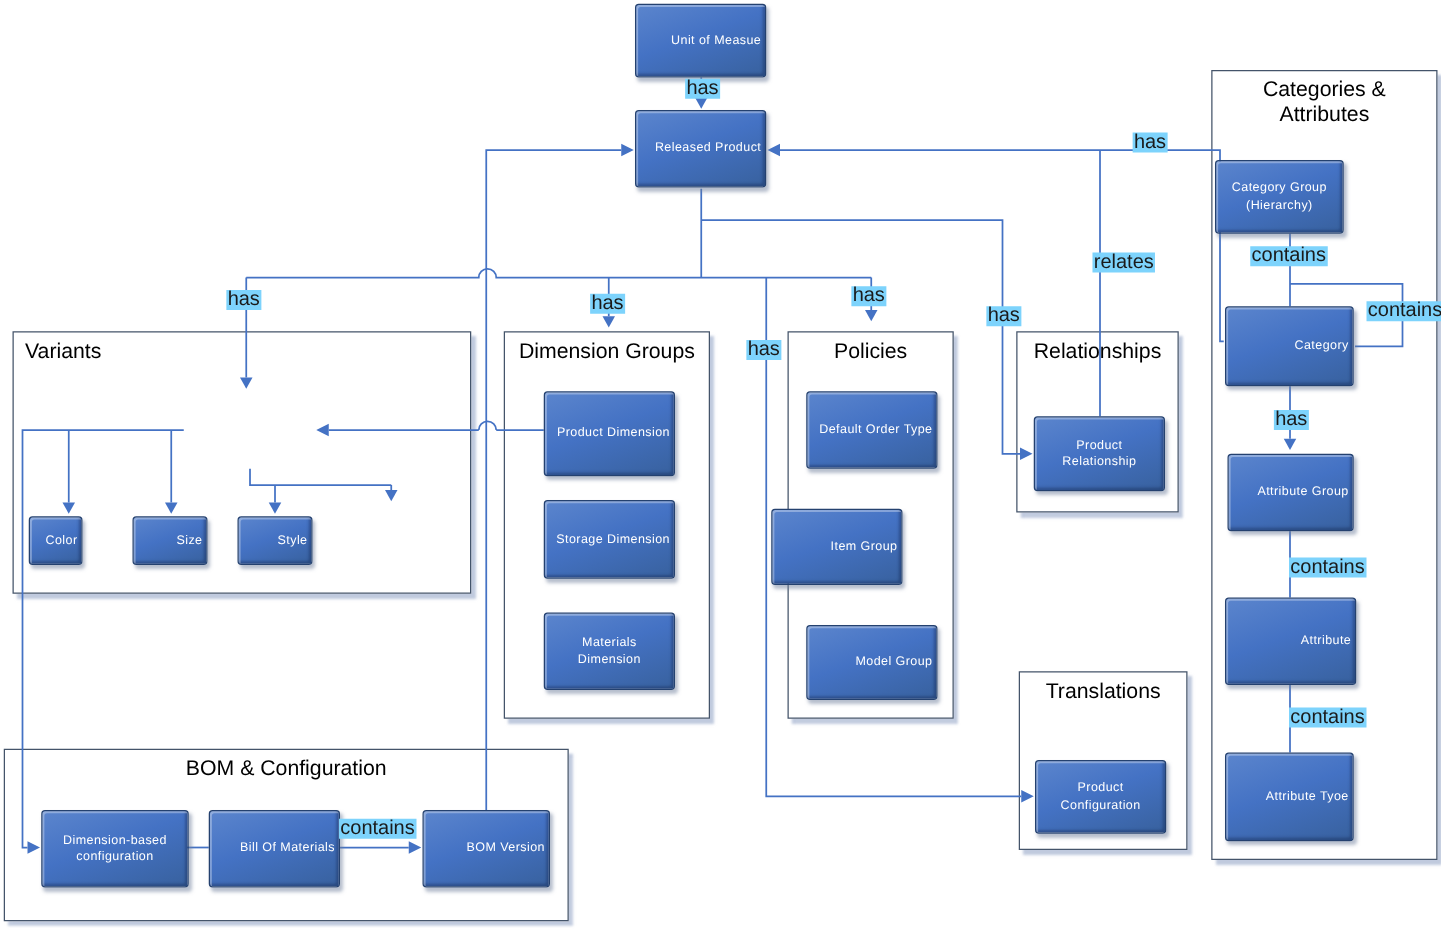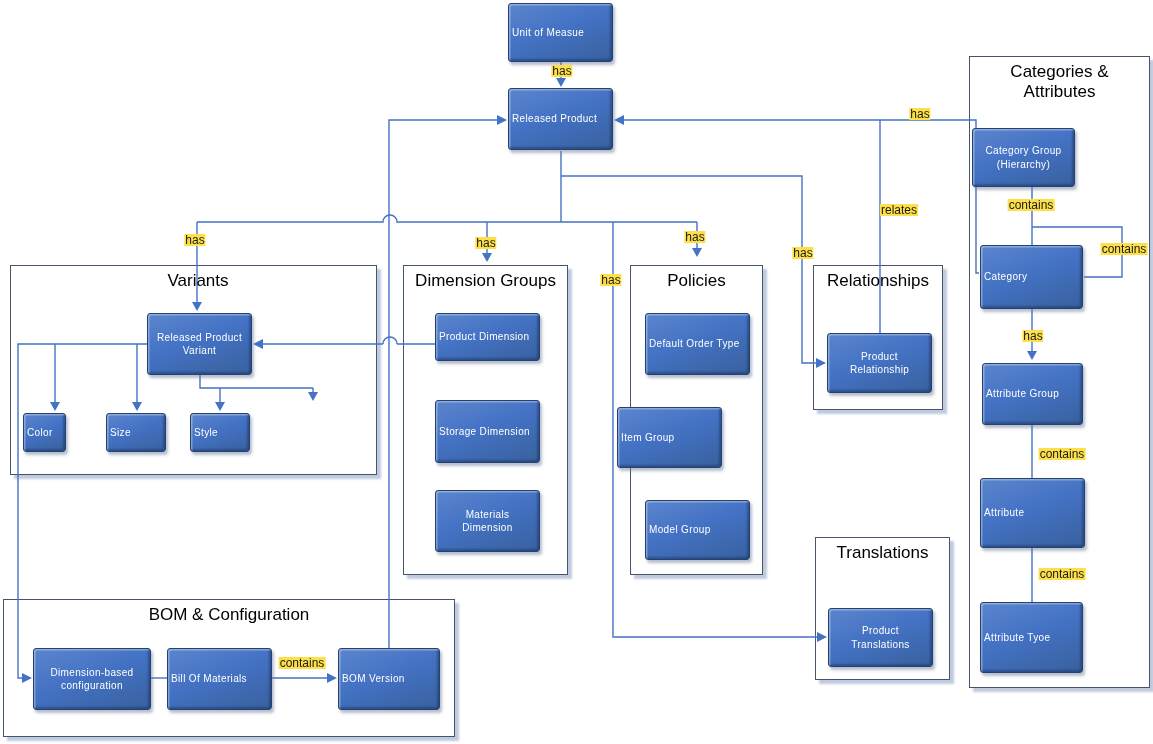--- a/index.html
+++ b/index.html
@@ -18,42 +18,42 @@
     position:absolute;background:#fff;
     border:1.6px solid var(--group-border);
     box-shadow:3.5px 4px 2px 0 rgba(150,166,200,.6);
     box-sizing:border-box;
   }
   .group-title{
     position:relative;z-index:4;
     text-align:center;margin-top:5px;
     font-size:17px;color:#000;line-height:1.15;
   }
-  .group-title.left{text-align:center;padding-left:9px;}
+  .group-title.left{text-align:left;padding-left:9px;}
   .group-title.narrow{width:100px;margin-left:auto;margin-right:auto;}
   svg.wires{position:absolute;left:0;top:0;z-index:2;pointer-events:none;}
   .cline{stroke:var(--connector);stroke-width:1.4;fill:none;}
   .ahead{fill:var(--connector);stroke:none;}
   .node{
     position:absolute;z-index:3;box-sizing:border-box;
-    display:flex;align-items:center;justify-content:flex-start;
+    display:flex;align-items:center;justify-content:flex-end;
     background:linear-gradient(160deg,var(--node-fill-light) 0%,var(--node-fill) 45%,var(--node-fill-dark) 100%);
     border:1.6px solid var(--node-border);
     border-radius:3px;
     box-shadow:inset 1.5px 1.5px 0 rgba(255,255,255,.33),
                inset -2px -2px 2px rgba(18,38,78,.38),
                2px 3px 3px rgba(110,125,155,.5);
     color:var(--node-text);
     font-size:10px;letter-spacing:.35px;line-height:1.35;
     text-align:center;padding:2px 3px;
   }
   .lbl{
     position:absolute;z-index:5;transform:translate(-50%,-50%);
-    background:#fde047;color:var(--label-text);
-    font-size:12px;line-height:1;padding:0 1px;white-space:nowrap;
+    background:#7dd3fc;color:var(--label-text);
+    font-size:16px;line-height:1;padding:0 1px;white-space:nowrap;
   }
 </style>
 </head>
 <body>
 
 <div id="canvas">
 
   <div class="group" style="left:10px;top:265px;width:367px;height:210px">
     <div class="group-title left">Variants</div>
   </div>
@@ -143,33 +143,30 @@
 
     <path class="cline" d="M1032 548 V602"></path>
   </svg>
 
   <div class="node" style="left:508px;top:3px;width:105px;height:59px">
       <span>Unit of Measue</span>
     </div>
   <div class="node" style="left:508px;top:88px;width:105px;height:62px">
       <span>Released Product</span>
     </div>
-  <div class="node" style="left:147px;top:313px;width:105px;height:62px">
-      <span>Released Product Variant</span>
-    </div>
   <div class="node" style="left:23px;top:413px;width:43px;height:39px">
       <span>Color</span>
     </div>
   <div class="node" style="left:106px;top:413px;width:60px;height:39px">
       <span>Size</span>
     </div>
   <div class="node" style="left:190px;top:413px;width:60px;height:39px">
       <span>Style</span>
     </div>
-  <div class="node" style="left:435px;top:313px;width:105px;height:48px">
+  <div class="node" style="left:435px;top:313px;width:105px;height:68px">
       <span>Product Dimension</span>
     </div>
   <div class="node" style="left:435px;top:400px;width:105px;height:63px">
       <span>Storage Dimension</span>
     </div>
   <div class="node" style="left:435px;top:490px;width:105px;height:62px">
       <span>Materials Dimension</span>
     </div>
   <div class="node" style="left:645px;top:313px;width:105px;height:62px">
       <span>Default Order Type</span>
@@ -177,21 +174,21 @@
   <div class="node" style="left:617px;top:407px;width:105px;height:61px">
       <span>Item Group</span>
     </div>
   <div class="node" style="left:645px;top:500px;width:105px;height:60px">
       <span>Model Group</span>
     </div>
   <div class="node" style="left:827px;top:333px;width:105px;height:60px">
       <span>Product Relationship</span>
     </div>
   <div class="node" style="left:828px;top:608px;width:105px;height:59px">
-      <span>Product Translations</span>
+      <span>Product Configuration</span>
     </div>
   <div class="node" style="left:972px;top:128px;width:103px;height:59px">
       <span>Category Group (Hierarchy)</span>
     </div>
   <div class="node" style="left:980px;top:245px;width:103px;height:64px">
       <span>Category</span>
     </div>
   <div class="node" style="left:982px;top:363px;width:101px;height:62px">
       <span>Attribute Group</span>
     </div>

